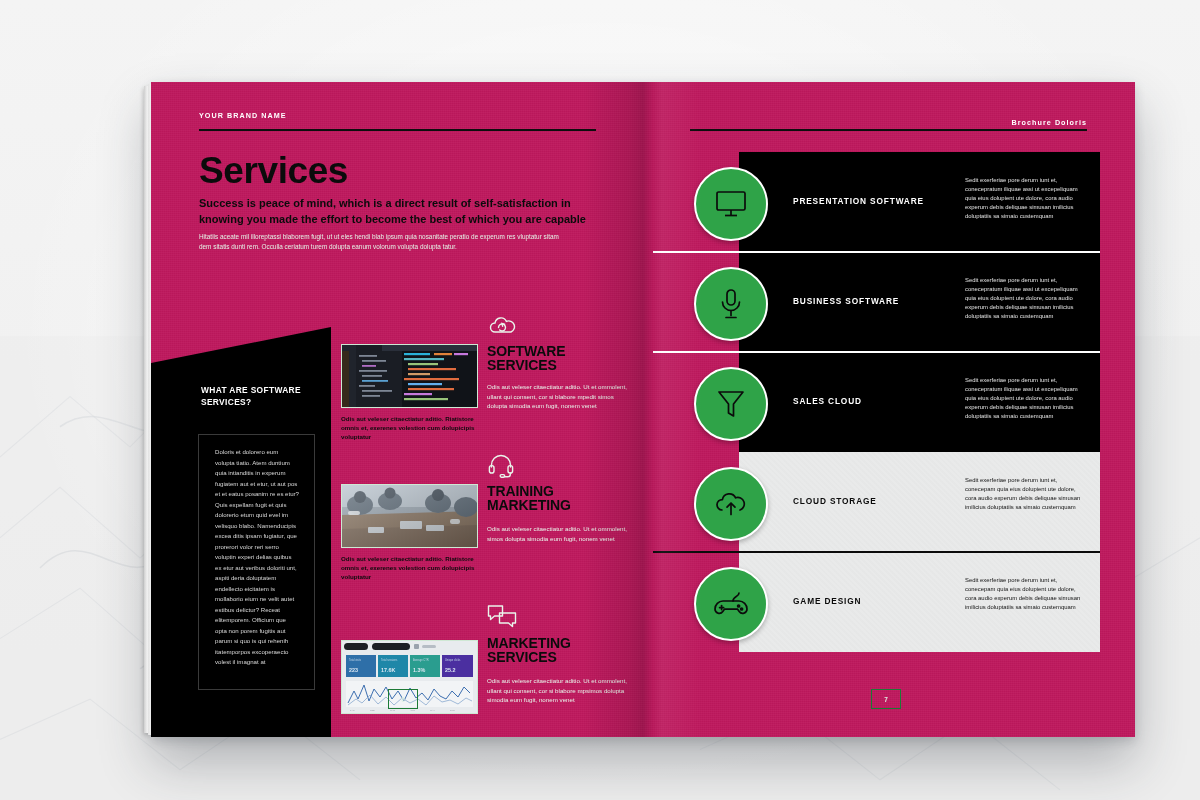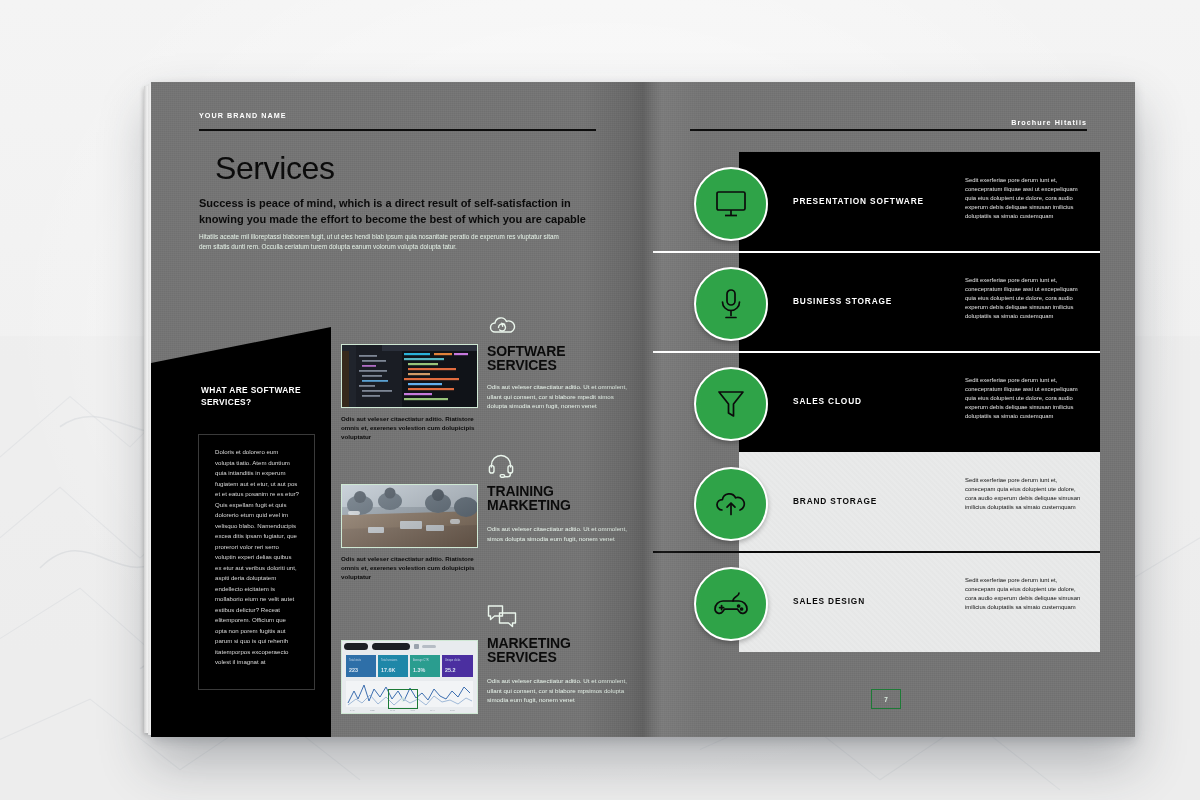--- a/index.html
+++ b/index.html
@@ -36,21 +36,21 @@
   #sheet-edges{
     position:absolute;left:-7px;top:4px;width:8px;height:647px;
     background:linear-gradient(90deg,#cfcfcf 0%,#e9e9e9 30%,#f7f7f7 60%,#dcdcdc 100%);
     box-shadow:-1px 2px 4px rgba(0,0,0,.18);
   }
   #sheet-edges2{
     position:absolute;left:-3px;top:2px;width:5px;height:651px;
     background:linear-gradient(90deg,#e2e2e2,#fafafa);
   }
 
-  .page{position:relative;height:100%;overflow:hidden;background:#737373;}
+  .page{position:relative;height:100%;overflow:hidden;background:#be185d;}
   #page-left{width:492px;}
   #page-right{width:492px;}
 
   
   .grain{
     position:absolute;inset:0;pointer-events:none;
     background-image:
       repeating-linear-gradient(0deg, rgba(255,255,255,.035) 0 1px, rgba(0,0,0,.02) 1px 2px),
       repeating-linear-gradient(90deg, rgba(255,255,255,.025) 0 1px, rgba(0,0,0,.015) 1px 2px);
     opacity:.7;
@@ -75,21 +75,21 @@
     display:flex;justify-content:space-between;align-items:baseline;
   }
   .brand-txt{
     font-size:7.2px;font-weight:bold;letter-spacing:1.05px;color:#ffffff;
   }
   #rule-left{
     position:absolute;left:48px;top:47px;width:397px;height:1.6px;background:#0d0d0d;
   }
   #title-services{
     position:absolute;left:48px;top:68px;
-    font-size:32px;font-weight:normal;color:#0b0b0b;letter-spacing:-.4px;margin-left:16px;
+    font-size:37px;font-weight:bold;color:#0b0b0b;letter-spacing:-.4px;
   }
   #lead{
     position:absolute;left:48px;top:113px;width:405px;
     font-size:11px;font-weight:bold;line-height:16px;color:#0b0b0b;
   }
   #intro{
     position:absolute;left:48px;top:150px;width:372px;
     font-size:6.4px;line-height:10px;color:#e6f3e8;
   }
 
@@ -384,21 +384,21 @@
       </div>
     </div>
 
     <div class="pagenum" id="pn-left">6</div>
   </div>
 
   <div class="page" id="page-right">
     <div class="grain"></div>
 
     <div id="brand-row-r">
-      <span class="brand-txt">Brochure Hitatiis</span>
+      <span class="brand-txt">Brochure Doloris</span>
     </div>
     <div id="rule-right"></div>
 
     <div id="rows">
 
       <div class="row dark">
         <div class="panel"></div>
         <div class="circle">
           <svg width="34" height="30" viewBox="0 0 34 30" fill="none" stroke="#0b0b0b" stroke-width="1.7" stroke-linejoin="round">
             <rect x="3" y="3" width="28" height="18" rx="1.6"></rect>
@@ -414,21 +414,21 @@
         <div class="divider" style="background:#ffffff;"></div>
         <div class="panel"></div>
         <div class="circle">
           <svg width="26" height="32" viewBox="0 0 26 32" fill="none" stroke="#0b0b0b" stroke-width="1.7" stroke-linecap="round">
             <rect x="9" y="2" width="8" height="15" rx="4"></rect>
             <path d="M4.5 14 a8.5 8.5 0 0 0 17 0"></path>
             <path d="M13 22.5 v5"></path>
               <path d="M8 29.5 h10"></path>
           </svg>
         </div>
-        <div class="rlabel">BUSINESS STORAGE</div>
+        <div class="rlabel">BUSINESS SOFTWARE</div>
         <div class="rbody">Sedit exerferiae pore derum iunt et, conecepratum iliquae assi ut excepeliquam quia eius dolupient ute dolore, cora audio experum debis deliquae simusan imilicius doluptatiis sa simaio custemquam</div>
       </div>
 
       <div class="row dark">
         <div class="divider" style="background:#ffffff;"></div>
         <div class="panel"></div>
         <div class="circle">
           <svg width="30" height="32" viewBox="0 0 30 32" fill="none" stroke="#0b0b0b" stroke-width="1.7" stroke-linejoin="round" stroke-linecap="round">
             <path d="M3 4 h24 l-9.5 12 v12 l-5 -3 v-9 z"></path>
           </svg>
@@ -439,38 +439,38 @@
 
       <div class="row light">
         <div class="panel"></div>
         <div class="circle">
           <svg width="36" height="28" viewBox="0 0 36 28" fill="none" stroke="#0b0b0b" stroke-width="1.7" stroke-linecap="round" stroke-linejoin="round">
             <path d="M9 20 a5.2 5.2 0 0 1 .4 -10.4 a7 7 0 0 1 13.2 -1.8 A5.4 5.4 0 0 1 27 20"></path>
             <path d="M18 24.5 v-11"></path>
               <path d="M14 17.2 l4 -4 l4 4"></path>
           </svg>
         </div>
-        <div class="rlabel">BRAND STORAGE</div>
+        <div class="rlabel">CLOUD STORAGE</div>
         <div class="rbody">Sedit exerferiae pore derum iunt et, conecepam quia eius dolupient ute dolore, cora audio experum debis deliquae simusan imilicius doluptatiis sa simaio custemquam</div>
       </div>
 
       <div class="row light">
         <div class="divider" style="background:#0b0b0b;left:10px;"></div>
         <div class="panel"></div>
         <div class="circle">
           <svg width="38" height="30" viewBox="0 0 38 30" fill="none" stroke="#0b0b0b" stroke-width="1.7" stroke-linecap="round" stroke-linejoin="round">
             <path d="M11 12 h16 a8 8 0 0 1 8 8 a4.3 4.3 0 0 1 -7.8 2.5 l-1.6 -2.3 h-13.2 l-1.6 2.3 A4.3 4.3 0 0 1 3 20 a8 8 0 0 1 8 -8 z"></path>
             <path d="M9.6 16.6 v4"></path>
               <path d="M7.6 18.6 h4"></path>
             <circle cx="26.6" cy="17" r="1"></circle>
               <circle cx="29.6" cy="20" r="1"></circle>
             <path d="M21 12 c0 -5 6 -4 6 -8"></path>
           </svg>
         </div>
-        <div class="rlabel">SALES DESIGN</div>
+        <div class="rlabel">GAME DESIGN</div>
         <div class="rbody">Sedit exerferiae pore derum iunt et, conecepam quia eius dolupient ute dolore, cora audio experum debis deliquae simusan imilicius doluptatiis sa simaio custemquam</div>
       </div>
 
     </div>
 
     <div class="pagenum" id="pn-right">7</div>
   </div>
 
   <div id="gutter"></div>
 </div>

